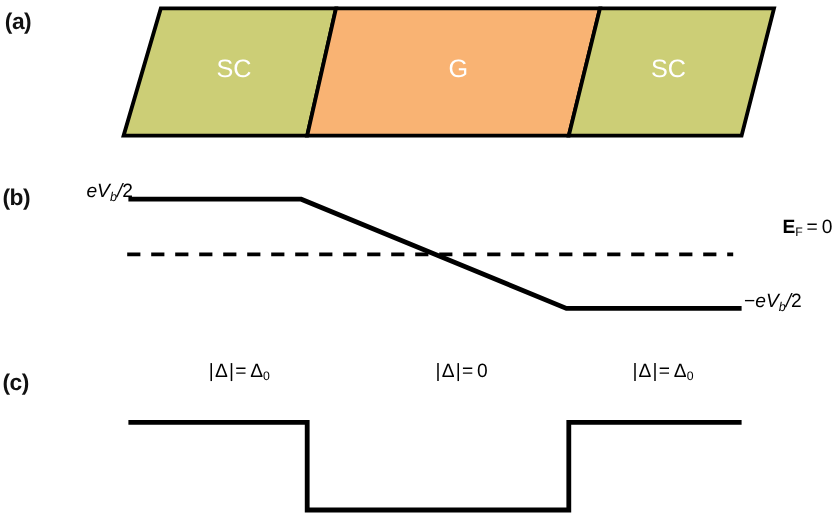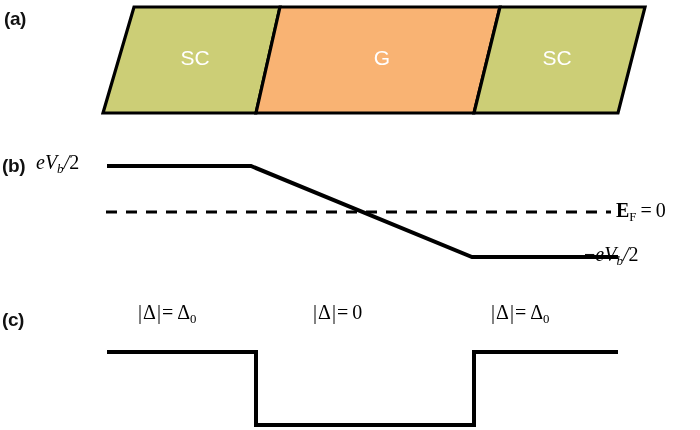--- a/index.html
+++ b/index.html
@@ -33,25 +33,26 @@
     color: #111111;
     white-space: nowrap;
   }
   .panel-letter-a { left: 4px;  top: 8px; }
   .panel-letter-b { left: 2px;  top: 155px; }
   .panel-letter-c { left: 2px;  top: 309px; }
 
   
   .math {
     position: absolute;
-    font-family: Liberation Serif, serif;
-    font-size: 20px;
+    font-family: Liberation Sans, sans-serif;
+    font-size: 16px;
     color: #000000;
     white-space: nowrap;
     line-height: 1;
+    margin-left: 36px;
   }
   .math .it { font-style: italic; }
   .math .bd { font-weight: bold; font-style: normal; }
   .math .sub {
     font-size: 0.66em;
     vertical-align: -0.30em;
     font-style: italic;
   }
   .math .sub-up {
     font-size: 0.64em;
@@ -61,25 +62,25 @@
   .math .slash {
     font-style: italic;
     padding: 0 0px;
   }
   .math .bar {
     font-style: normal;
     padding: 0 1px;
   }
 
   .lbl-evb-top   { left: 36px;  top: 152px; }
-  .lbl-ef        { left: 616px; top: 200px; }
+  .lbl-ef        { left: 616px; top: 182px; }
   .lbl-evb-bot   { left: 584px; top: 244px; }
 
   .lbl-delta-1   { left: 137px; top: 302px; }
-  .lbl-delta-0   { left: 312px; top: 302px; }
+  .lbl-delta-0   { left: 326px; top: 302px; }
   .lbl-delta-2   { left: 490px; top: 302px; }
 
   
   svg.canvas {
     position: absolute;
     left: 0; top: 0;
     width: 700px;
     height: 430px;
     overflow: visible;
   }

